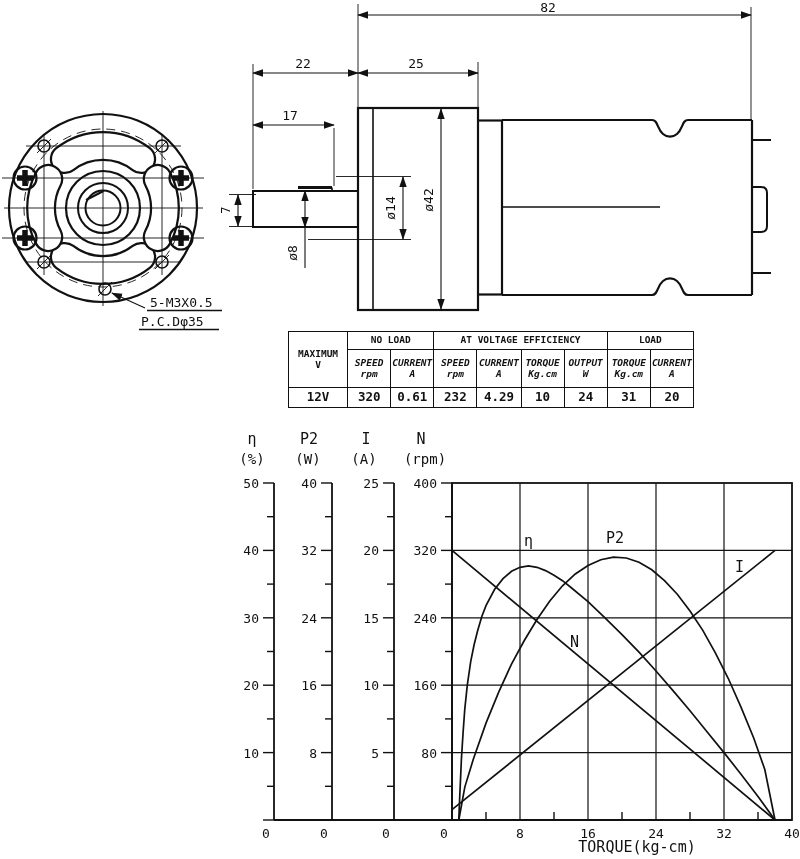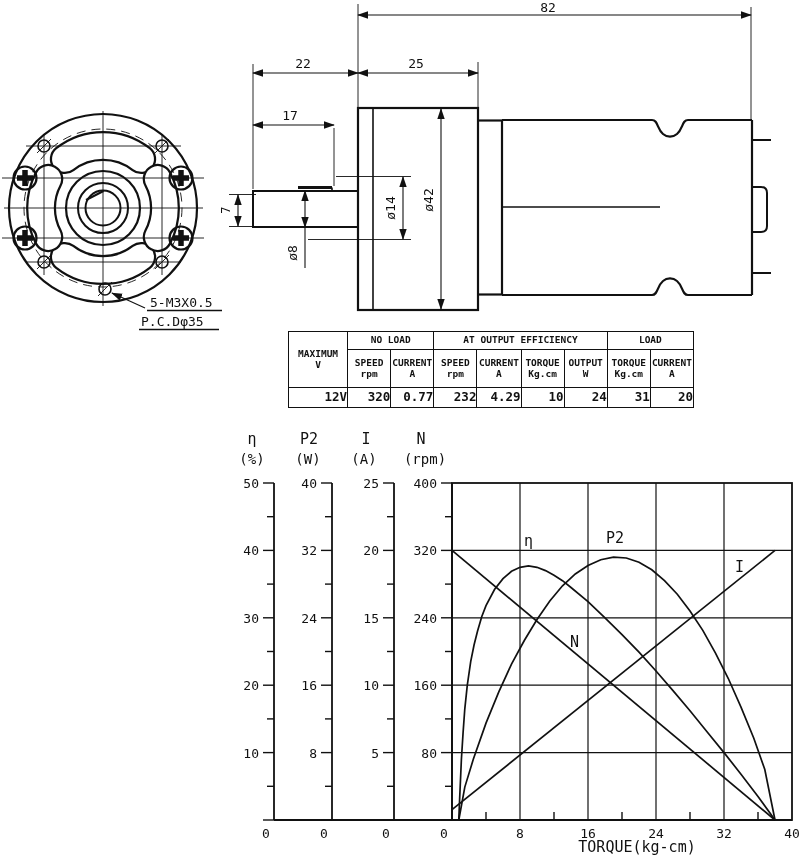--- a/index.html
+++ b/index.html
@@ -15,22 +15,22 @@
   .t13{font-size:13px;}
   .t12{font-size:12px;}
   .t14{font-size:14px;}
   .t15{font-size:15px;}
   .tickl{font-family:"DejaVu Sans Mono",monospace;font-size:13px;fill:#111;}
   
   #spec-table{position:absolute;left:288px;top:331px;width:406px;border-collapse:collapse;table-layout:fixed;background:#fff;}
   #spec-table td{border:1.6px solid #111;text-align:center;vertical-align:middle;padding:0;
                  font-family:"DejaVu Sans Mono",monospace;font-size:9.5px;line-height:1.15;font-weight:bold;color:#111;}
   #spec-table tr.grp td{height:17px;margin-top:41px;}
-  #spec-table tr.sub td{height:37px;}
-  #spec-table tr.val td{height:19px;font-size:12.5px;text-align:right;}
+  #spec-table tr.sub td{height:37px;font-style:italic;}
+  #spec-table tr.val td{height:19px;font-size:12.5px;}
   .u{display:block;}
 </style>
 </head>
 <body>
 
 <svg id="drawing" width="800" height="859" viewBox="0 0 800 859">
   <defs>
     <marker id="arr" viewBox="0 0 10 10" refX="9.2" refY="5" markerWidth="10" markerHeight="10" orient="auto-start-reverse">
       <path d="M0,1.6 L10,5 L0,8.4 z" fill="#111"></path>
     </marker>
@@ -326,37 +326,37 @@
       <col style="width:43px">
       <col style="width:43px">
       <col style="width:43px">
   </colgroup>
   <tbody>
       <tr class="grp">
     <td rowspan="2">
       <span>MAXIMUM</span><span class="u">V</span>
     </td>
     <td colspan="2">NO LOAD</td>
-    <td colspan="4">AT OUTPUT EFFICIENCY</td>
+    <td colspan="4">AT VOLTAGE EFFICIENCY</td>
     <td colspan="2">LOAD</td>
   </tr>
   <tr class="sub">
     <td><span>SPEED</span><span class="u">rpm</span></td>
     <td><span>CURRENT</span><span class="u">A</span></td>
     <td><span>SPEED</span><span class="u">rpm</span></td>
     <td><span>CURRENT</span><span class="u">A</span></td>
     <td><span>TORQUE</span><span class="u">Kg.cm</span></td>
     <td><span>OUTPUT</span><span class="u">W</span></td>
     <td><span>TORQUE</span><span class="u">Kg.cm</span></td>
     <td><span>CURRENT</span><span class="u">A</span></td>
   </tr>
   <tr class="val">
     <td>12V</td>
     <td>320</td>
-    <td>0.77</td>
+    <td>0.61</td>
     <td>232</td>
     <td>4.29</td>
     <td>10</td>
     <td>24</td>
     <td>31</td>
     <td>20</td>
   </tr>
 </tbody>
   </table>
 

